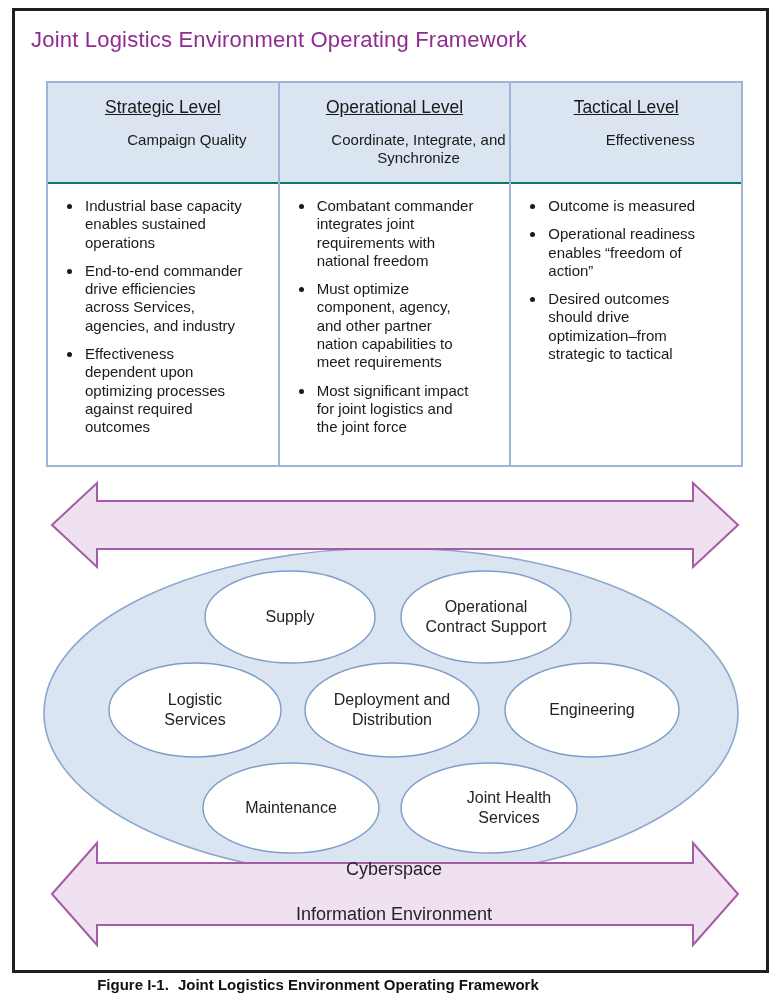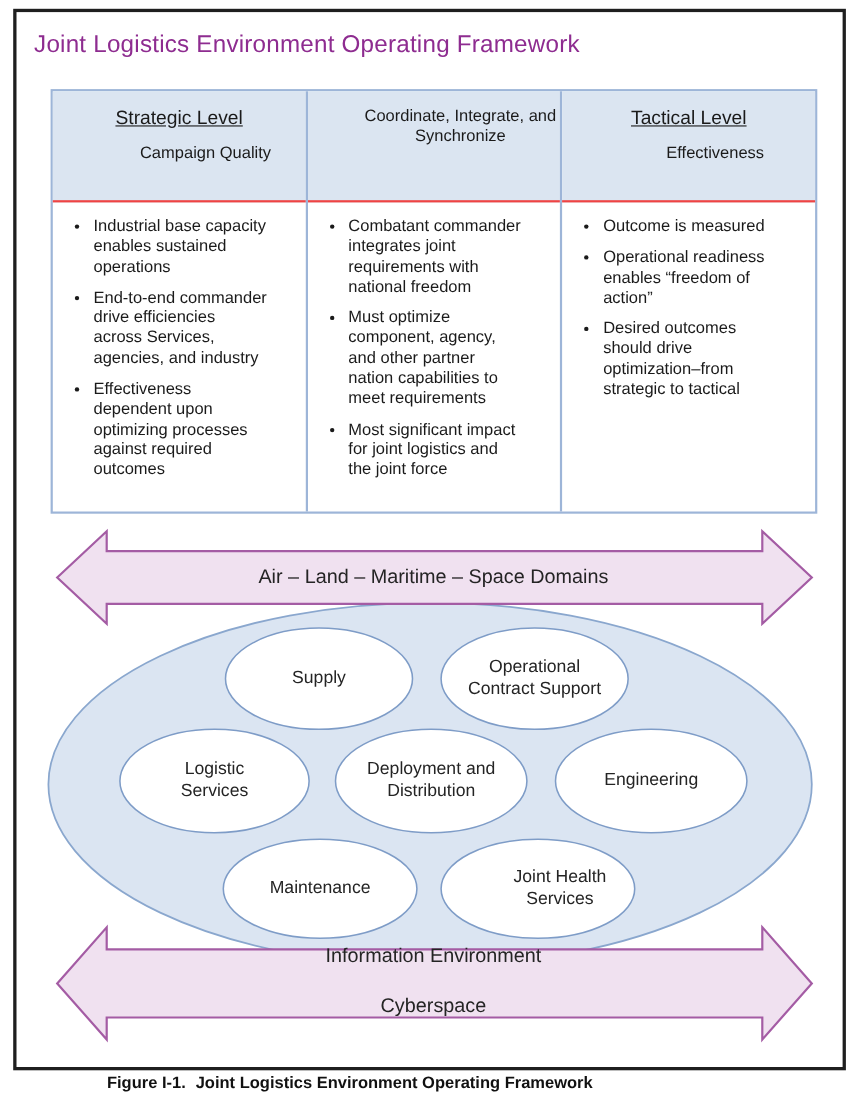--- a/index.html
+++ b/index.html
@@ -35,21 +35,21 @@
     width: 697px; height: 386px;
     display: flex;
     border: 2px solid #9DB5D8;
     background: #ffffff;
   }
   .level-col { flex: 1 1 0; display: flex; flex-direction: column; min-width: 0; }
   .level-col + .level-col { border-left: 2px solid #9DB5D8; }
   .col-header {
     height: 101px;
     background: #DBE5F1;
-    border-bottom: 2px solid #ef4444;
+    border-bottom: 2px solid #0f766e;
     text-align: center;
     padding-top: 14px;
   }
   .col-title {
     font-size: 17.5px;
     text-decoration: underline;
     margin-bottom: 13px;
   }
   .col-subtitle {
     font-size: 15px;
@@ -133,20 +133,21 @@
         <li>Effectiveness
 dependent upon
 optimizing processes
 against required
 outcomes</li>
       </ul>
     </div>
 
     <div class="level-col">
       <div class="col-header">
+        <div class="col-title">Operational Level</div>
         <div class="col-subtitle">Coordinate, Integrate, and
 Synchronize</div>
       </div>
       <ul class="col-bullets">
         <li>Combatant commander
 integrates joint
 requirements with
 national freedom</li>
         <li>Must optimize
 component, agency,
@@ -188,36 +189,35 @@
     <ellipse cx="392" cy="710" rx="87" ry="47" fill="#FFFFFF" stroke="#7E9CC7" stroke-width="1.4"></ellipse>
     <ellipse cx="592" cy="710" rx="87" ry="47" fill="#FFFFFF" stroke="#7E9CC7" stroke-width="1.4"></ellipse>
     <ellipse cx="291" cy="808" rx="88" ry="45" fill="#FFFFFF" stroke="#7E9CC7" stroke-width="1.4"></ellipse>
     <ellipse cx="489" cy="808" rx="88" ry="45" fill="#FFFFFF" stroke="#7E9CC7" stroke-width="1.4"></ellipse>
 
     <polygon points="52,525 97,483 97,501 693,501 693,483 738,525 693,567 693,549 97,549 97,567" fill="#F0E1F0" stroke="#A45CA4" stroke-width="2" stroke-linejoin="miter"></polygon>
 
     <polygon points="52,894 97,843 97,863 693,863 693,843 738,894 693,945 693,925 97,925 97,945" fill="#F0E1F0" stroke="#A45CA4" stroke-width="2" stroke-linejoin="miter"></polygon>
   </svg>
 
-  <div class="shape-label banner-label lbl-arrow1">Air – Land – Maritime – Space Domains</div>
 
   <div class="shape-label cap-label lbl-supply">Supply</div>
   <div class="shape-label cap-label lbl-ocs">Operational
 Contract Support</div>
   <div class="shape-label cap-label lbl-ls">Logistic
 Services</div>
   <div class="shape-label cap-label lbl-dd">Deployment and
 Distribution</div>
   <div class="shape-label cap-label lbl-eng">Engineering</div>
   <div class="shape-label cap-label lbl-maint">Maintenance</div>
   <div class="shape-label cap-label lbl-jhs">Joint Health
 Services</div>
 
   <div class="shape-label banner-label lbl-arrow2">
+    <div>Cyberspace</div>
     <div>Information Environment</div>
-    <div>Cyberspace</div>
   </div>
 
   <div class="caption">
     <span>Figure I-1.</span><span class="cap-text">Joint Logistics Environment Operating Framework</span>
   </div>
 
 </div>
 
 </body></html>

